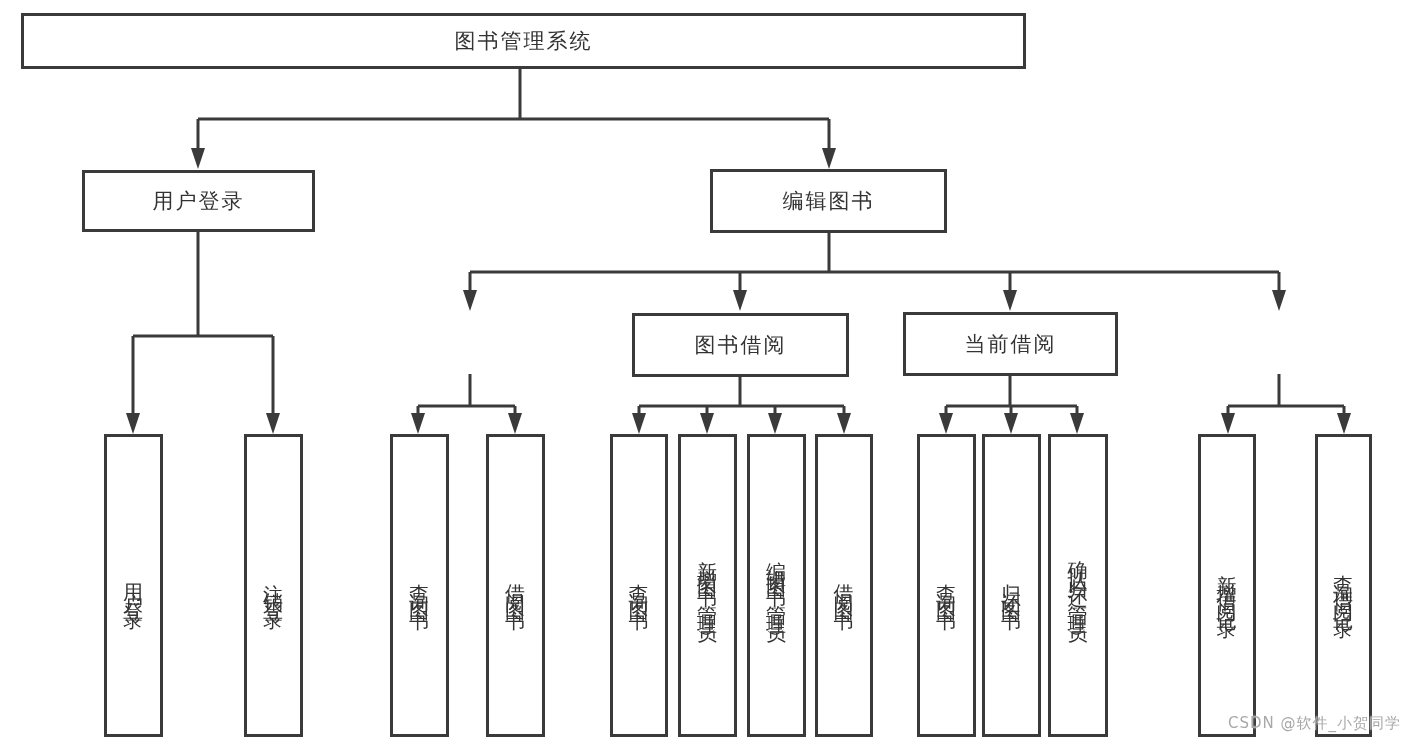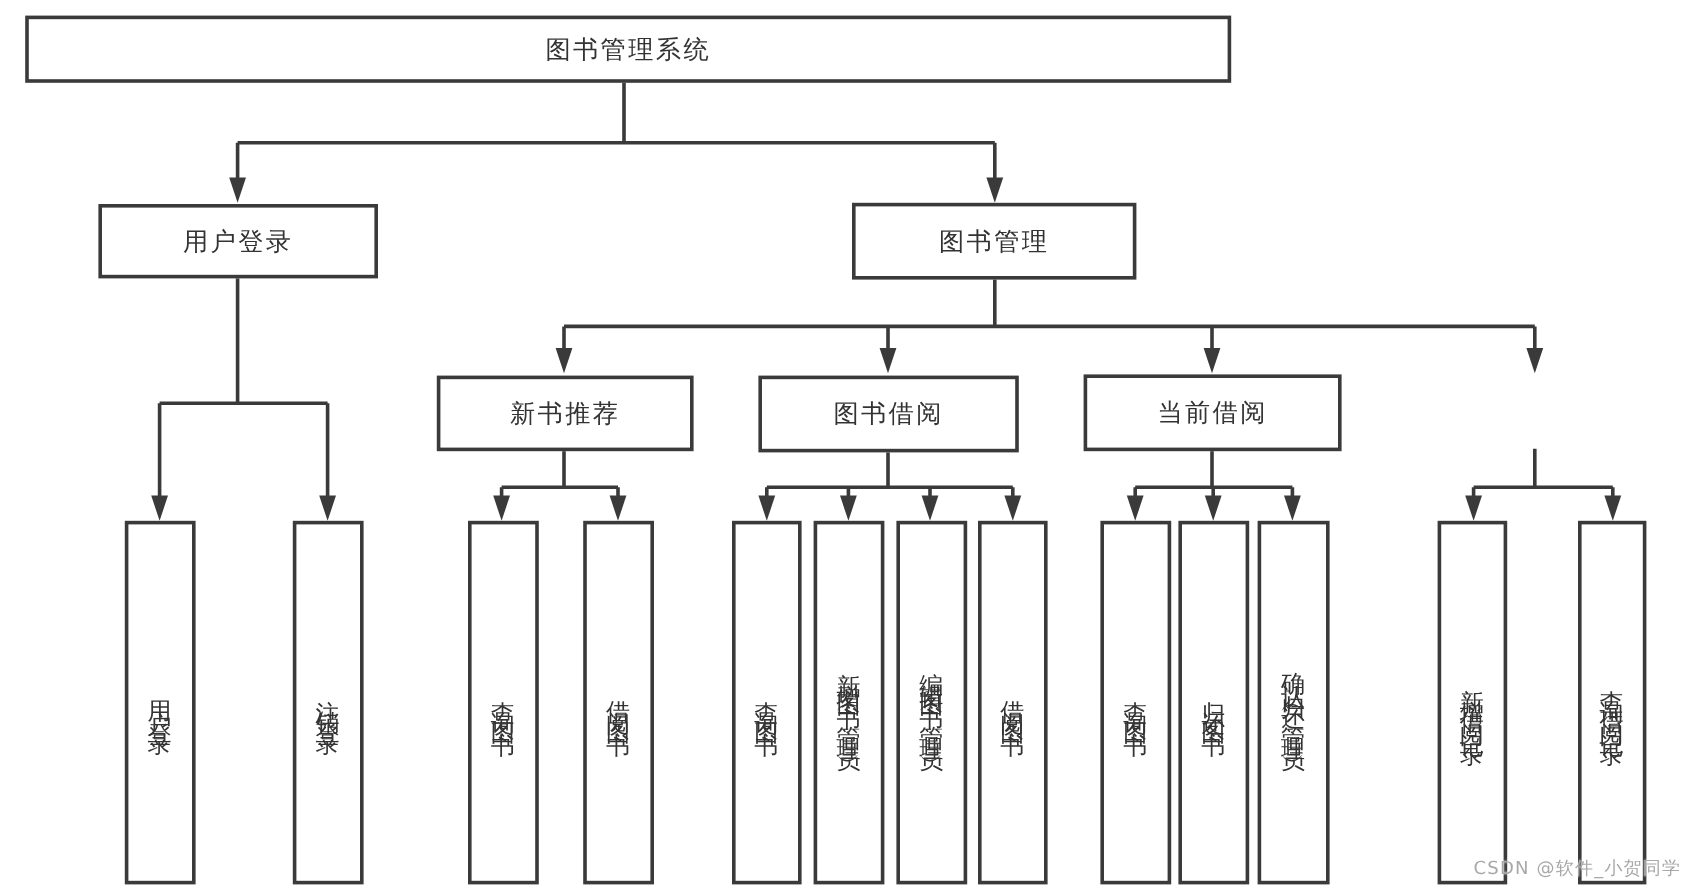--- a/index.html
+++ b/index.html
@@ -82,26 +82,23 @@
   </svg>
 
   <div class="node h" style="left:21px;top:13px;width:1005px;height:56px">
     <span>图书管理系统</span>
   </div>
 
   <div class="node h" style="left:82px;top:170px;width:233px;height:62px">
     <span>用户登录</span>
   </div>
   <div class="node h" style="left:710px;top:169px;width:237px;height:64px">
-    <span>图书管理</span>
+    <span>编辑图书</span>
   </div>
 
-  <div class="node h" style="left:364px;top:313px;width:214px;height:63px">
-    <span>新书推荐</span>
-  </div>
   <div class="node h" style="left:903px;top:312px;width:215px;height:64px">
     <span>当前借阅</span>
   </div>
   <div class="node h" style="left:632px;top:313px;width:217px;height:64px">
     <span>图书借阅</span>
   </div>
 
   <div class="node v" style="left:104px;top:434px;width:59px;height:303px">
     <span>用户登录</span>
   </div>

